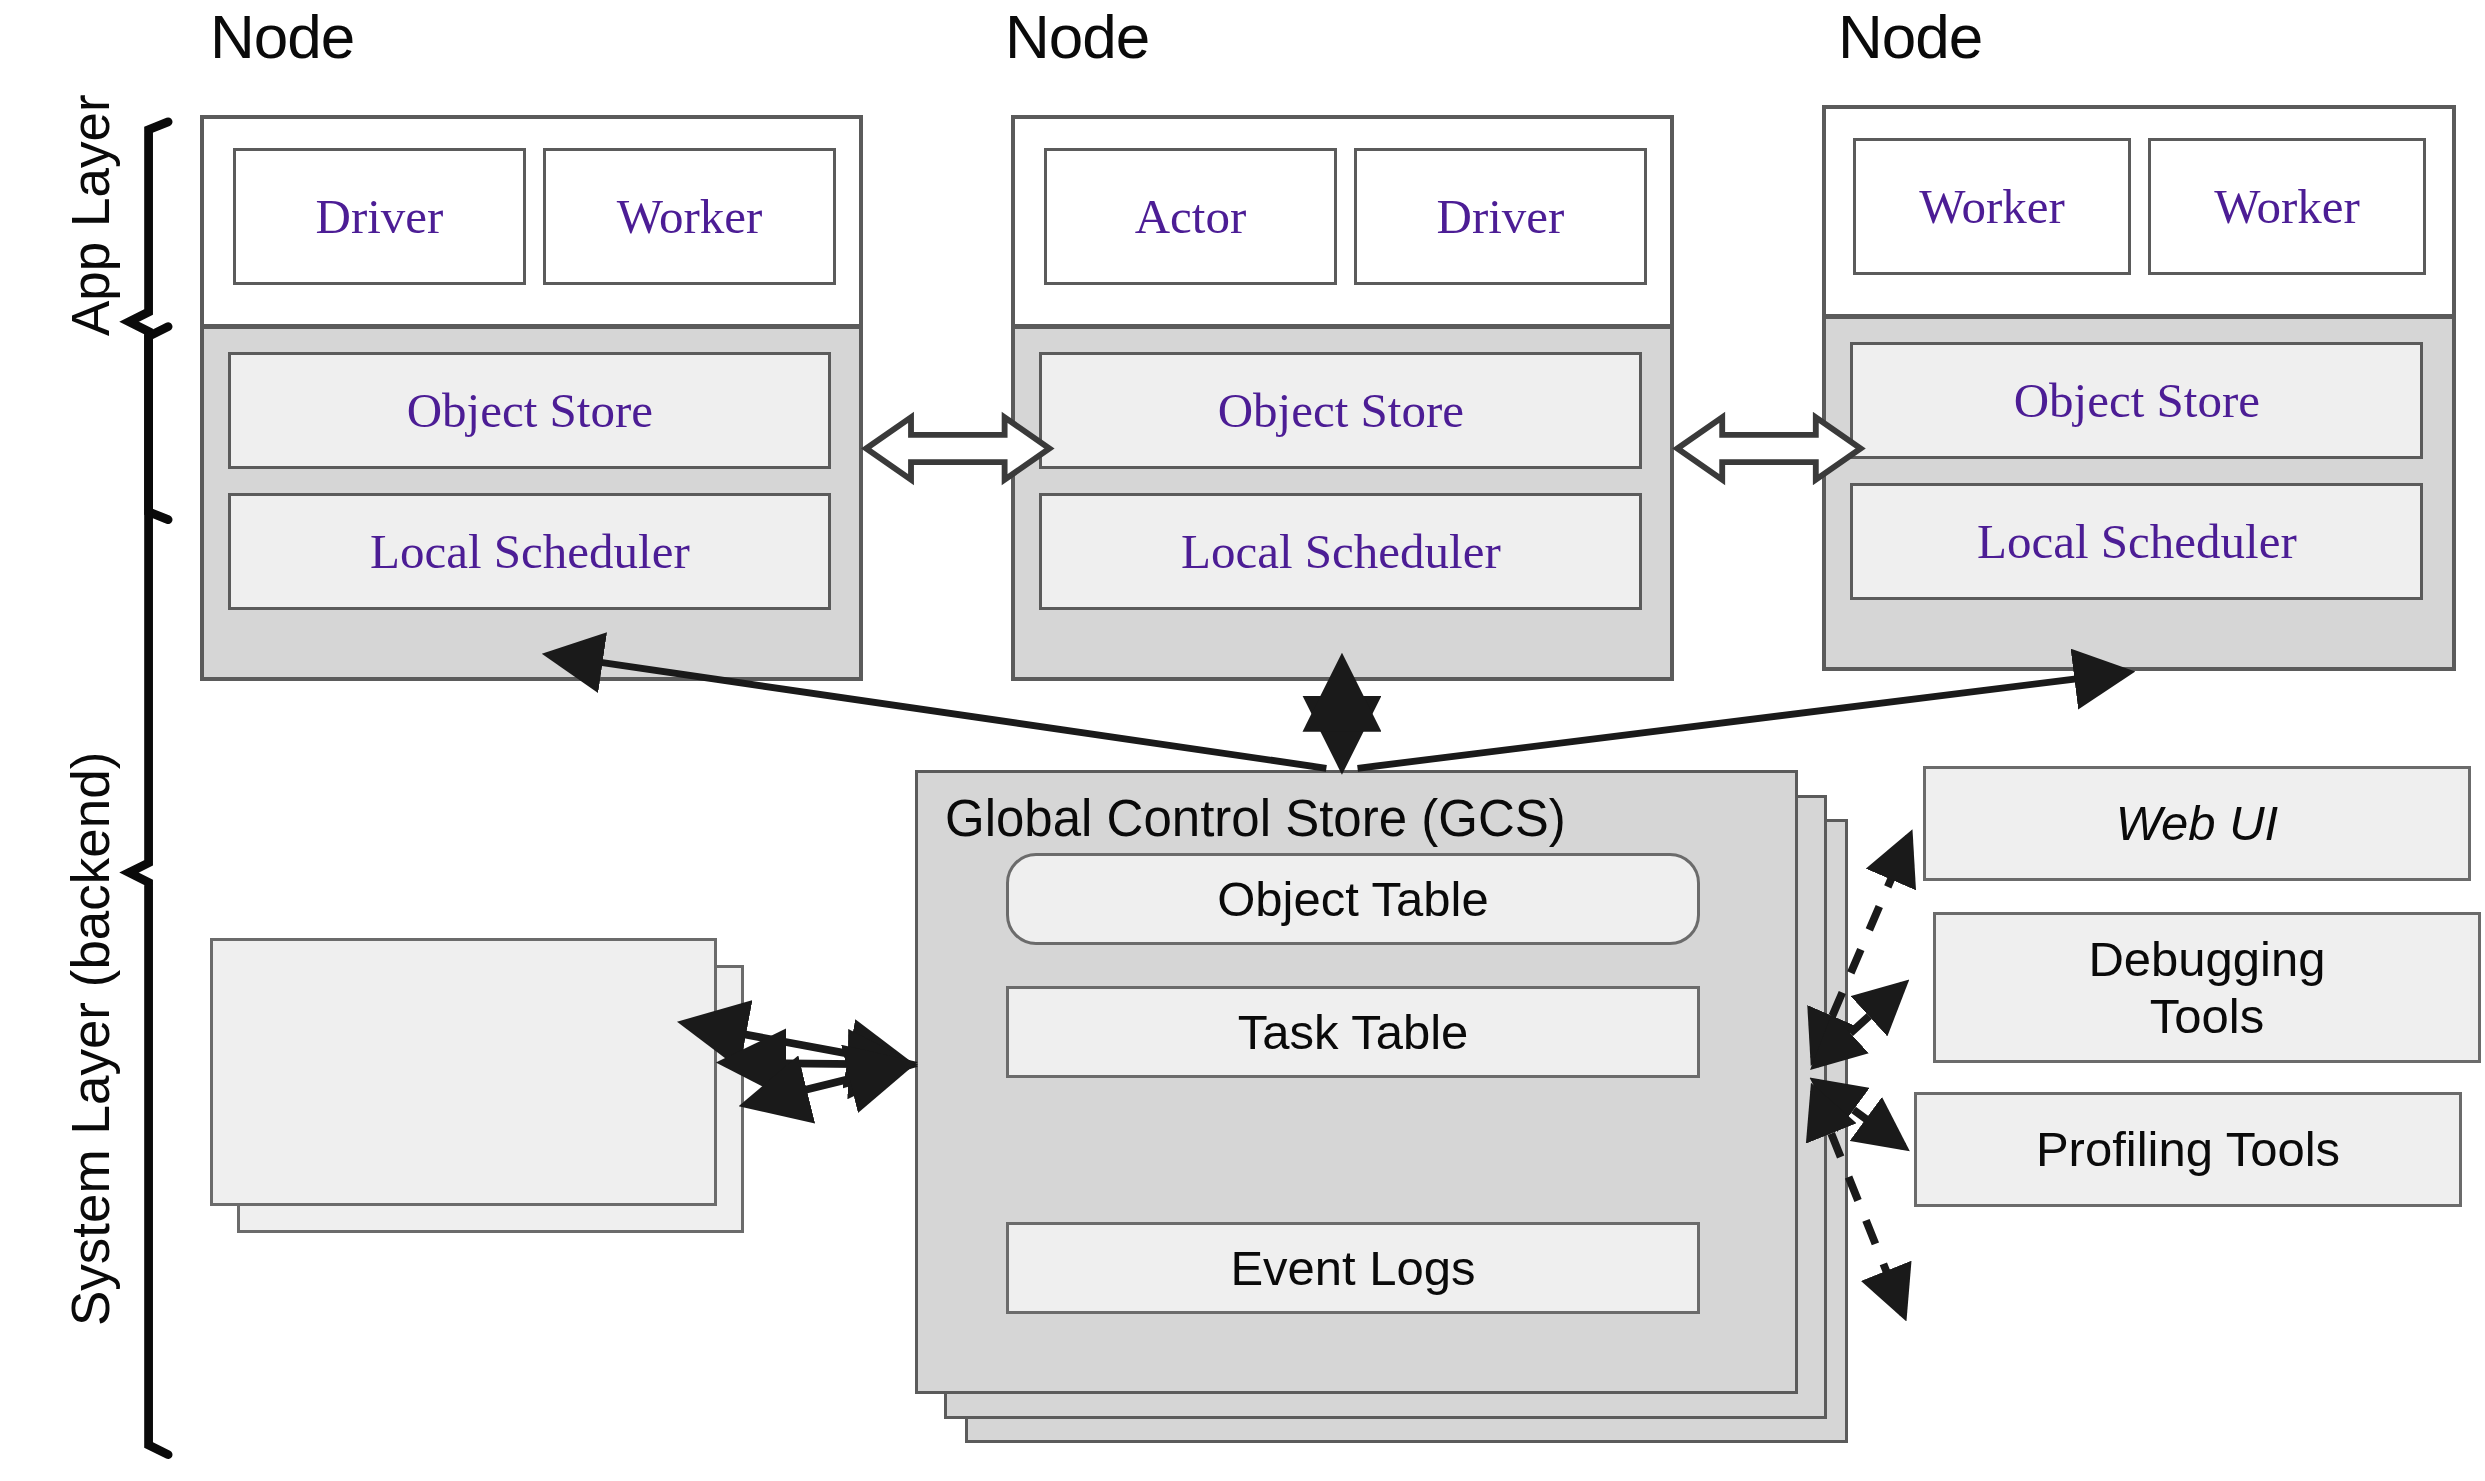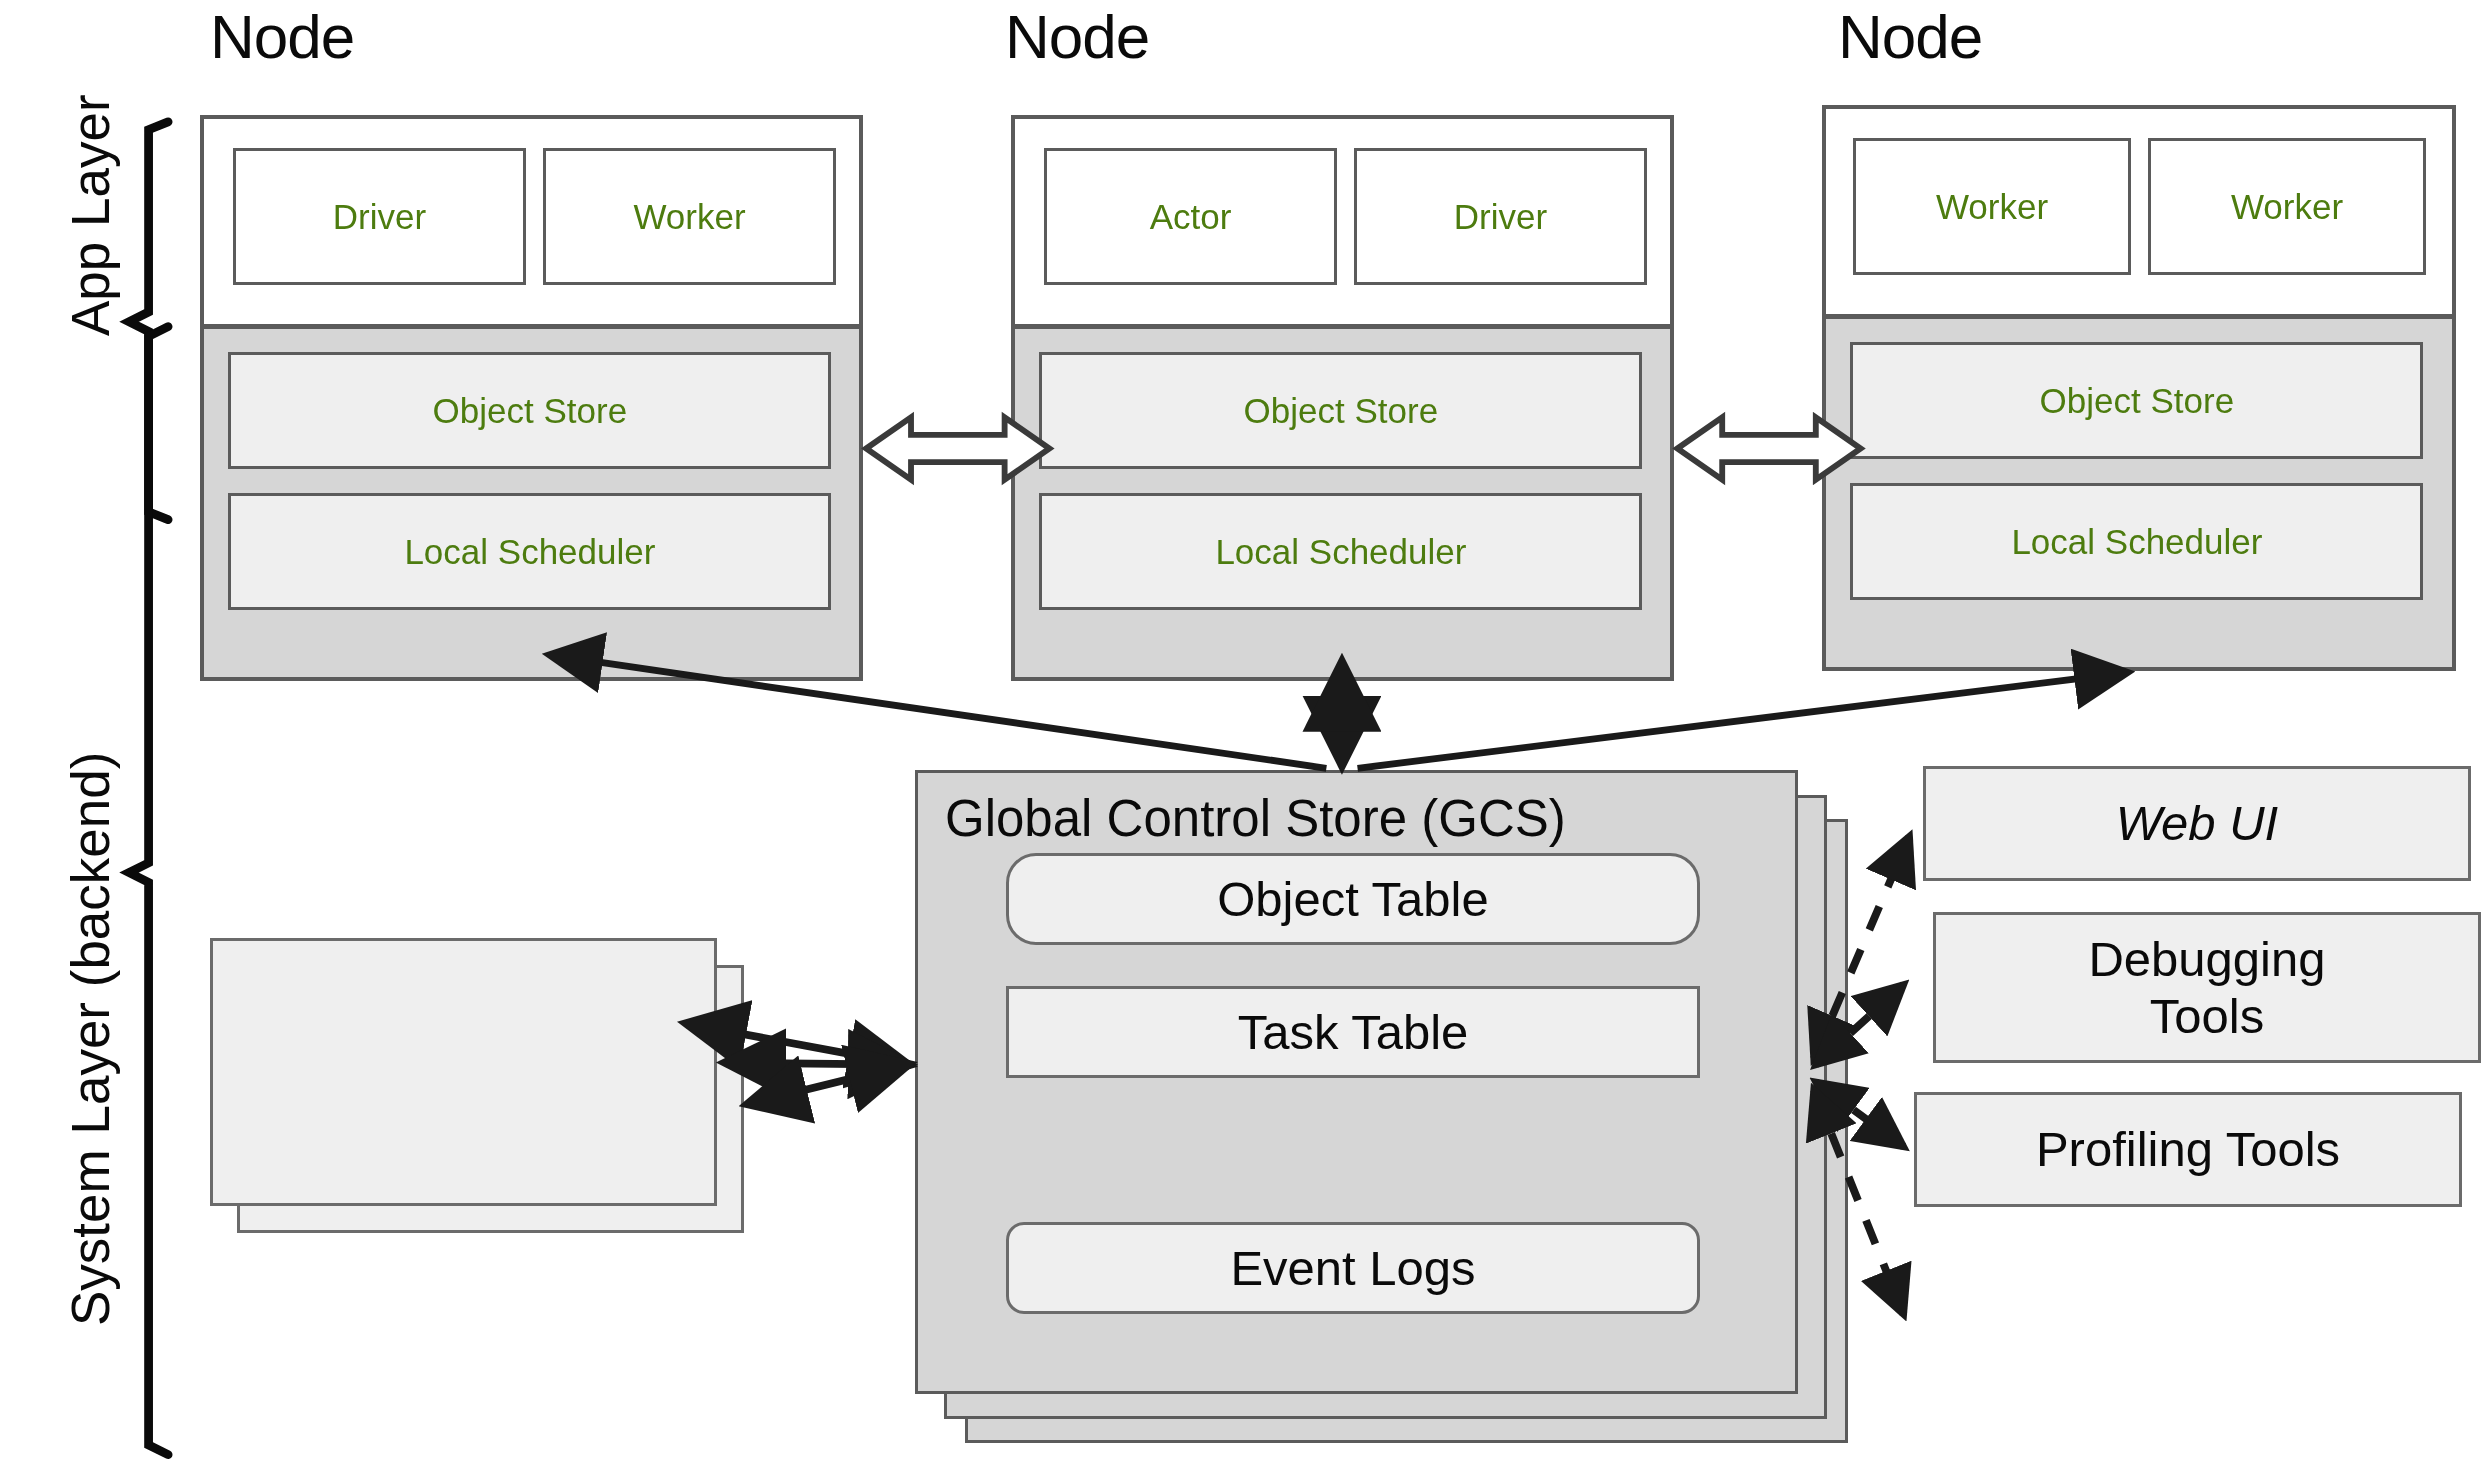--- a/index.html
+++ b/index.html
@@ -13,21 +13,21 @@
 
   
   .node{position:absolute;border:4.9px solid #5b5b5b;background:#ffffff;box-sizing:border-box;}
   .node-app{position:absolute;left:0;right:0;top:0;background:#ffffff;box-sizing:border-box;}
   .node-sys{position:absolute;left:0;right:0;bottom:0;background:#d6d6d6;
             border-top:5.9px solid #5b5b5b;box-sizing:border-box;}
 
   
   .unit{position:absolute;border:3.9px solid #5b5b5b;background:#ffffff;box-sizing:border-box;
         display:flex;align-items:center;justify-content:center;
-        font-size:35px;color:#4d7c0f;}
+        font-size:49px;color:#4c1d95;font-family:Liberation Serif, serif;}
   .unit.gray{background:#efefef;}
 
   
   .gcs-shadow{position:absolute;background:#d6d6d6;border:3.9px solid #5b5b5b;box-sizing:border-box;}
   .gcs{position:absolute;background:#d6d6d6;border:3.9px solid #5b5b5b;box-sizing:border-box;}
   .gcs-title{position:absolute;font-size:51px;color:#0a0a0a;white-space:nowrap;}
   .gcs-row{position:absolute;border:3.9px solid #6b6b6b;background:#efefef;box-sizing:border-box;
            display:flex;align-items:center;justify-content:center;font-size:49px;color:#0a0a0a;}
 
   
@@ -92,21 +92,21 @@
     </div>
   </div>
 
   <div class="gcs-shadow" style="left:965px; top:819px; width:883px; height:624px;"></div>
   <div class="gcs-shadow" style="left:944px; top:795px; width:883px; height:624px;"></div>
 
   <div class="gcs" style="left:915px; top:770px; width:883px; height:624px;">
     <div class="gcs-title" style="left:27px; top:15.6px;">Global Control Store (GCS)</div>
     <div class="gcs-row" style="left:88px; top:80px; width:694px; height:92px;border-radius:30px;">Object Table</div>
     <div class="gcs-row" style="left:88px; top:213px; width:694px; height:92px;">Task Table</div>
-    <div class="gcs-row" style="left:88px; top:449px; width:694px; height:92px;border-radius:18px;">Event Logs</div>
+    <div class="gcs-row" style="left:88px; top:449px; width:694px; height:92px;">Event Logs</div>
   </div>
 
   <div class="gs-shadow" style="left:237px; top:965px; width:507px; height:268px;"></div>
   <div class="gs-shadow" style="left:210px; top:938px; width:507px; height:268px;"></div>
 
   <div class="tool" style="left:1923px; top:766px; width:548px; height:115px;font-style:italic;">Web UI</div>
 
   <div class="tool" style="left:1914px; top:912px; width:548px; height:151px;margin-left:19px;">
     <span style="display:block;">
       <span style="display:block;">Debugging</span>

